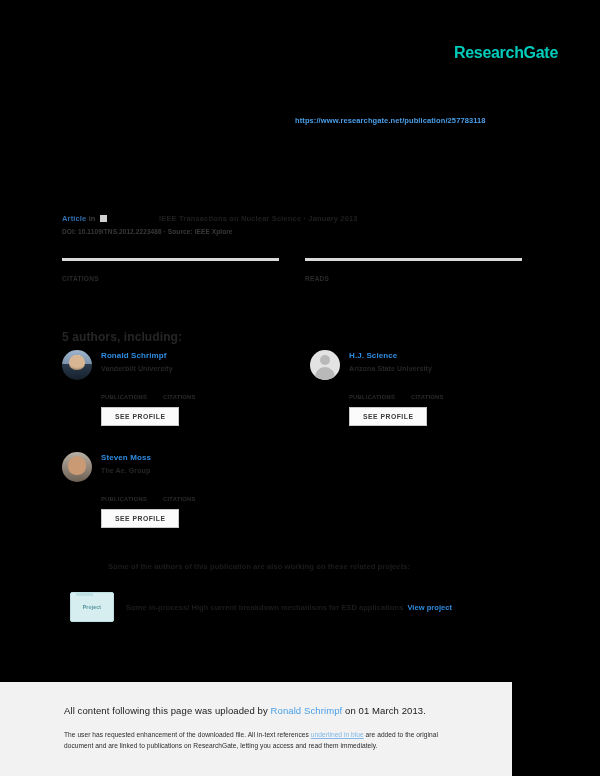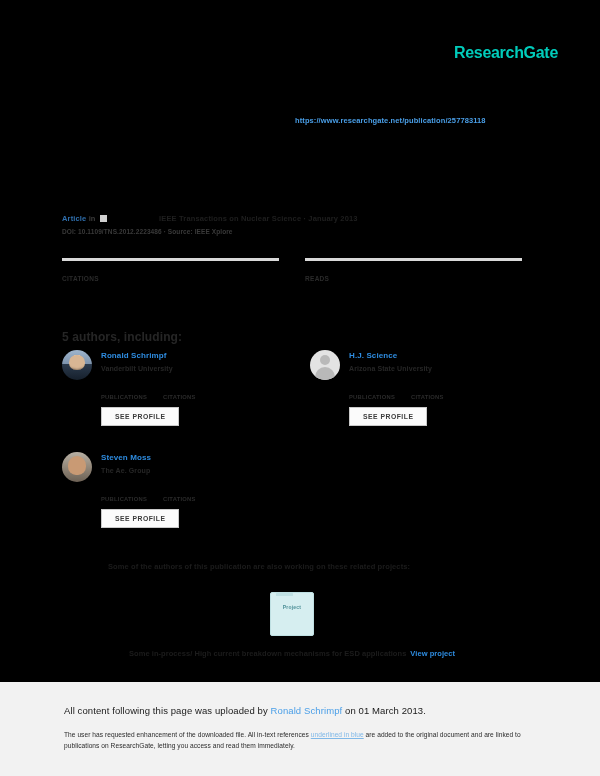--- a/index.html
+++ b/index.html
@@ -258,26 +258,25 @@
     font-size: 7.5px;
     font-weight: bold;
     color: #1c1c1c;
     letter-spacing: 0.1px;
     white-space: nowrap;
     margin-left: 46px;
   }
   .project-row {
     position: absolute;
     top: 592px;
-    left: 57px;
+    left: 70px;
     display: flex;
     align-items: center;
     gap: 12px;
     width: 470px;
-    flex-direction: column;
   }
   .project-icon {
     width: 44px;
     height: 30px;
     background: #d6eef0;
     border: 1px solid #bfe0e3;
     border-radius: 2px;
     position: relative;
     flex: 0 0 44px;
   }
@@ -309,21 +308,21 @@
   .project-link {
     color: #2e8ce0;
     margin-left: 4px;
   }
 
   
   .footer {
     position: absolute;
     left: 0;
     bottom: 0;
-    width: 600px;
+    width: 512px;
     height: 94px;
     background: #f2f2f2;
     padding: 22px 51px 0 64px;
   }
   .footer-line-1 {
     font-size: 9.5px;
     color: #1a1a1a;
     line-height: 14px;
     letter-spacing: 0.1px;
   }

